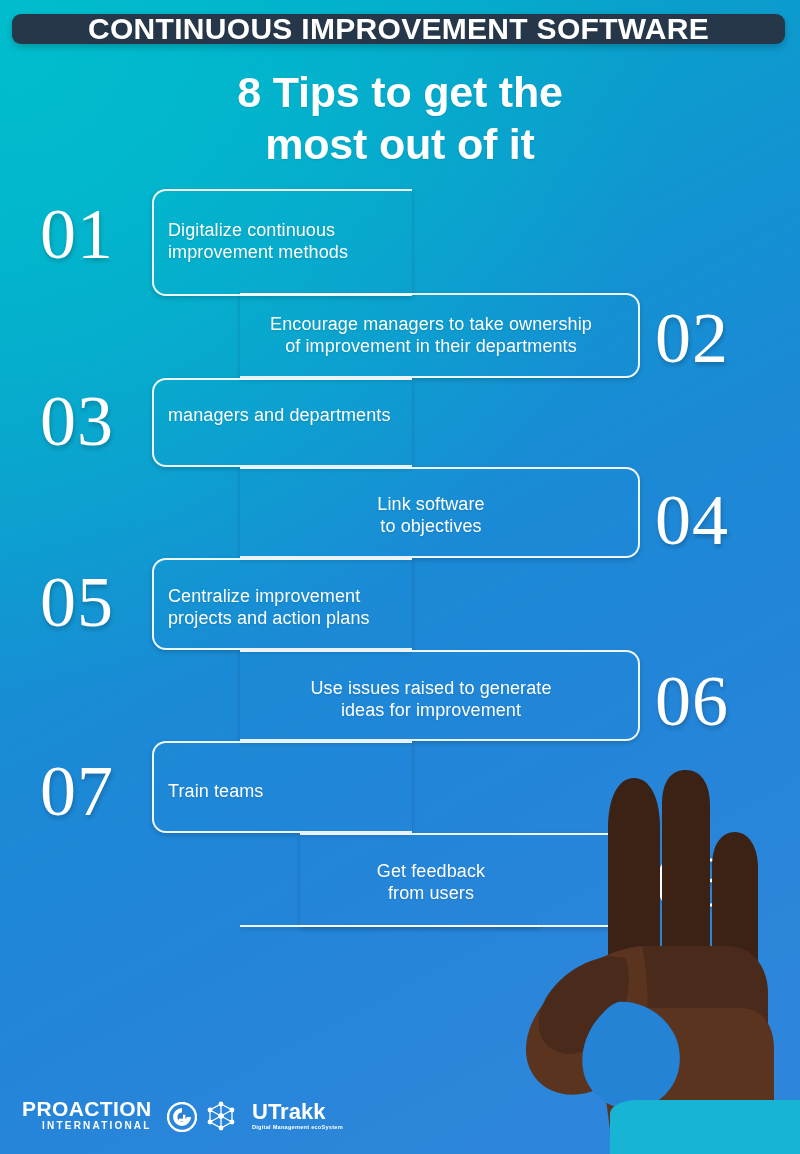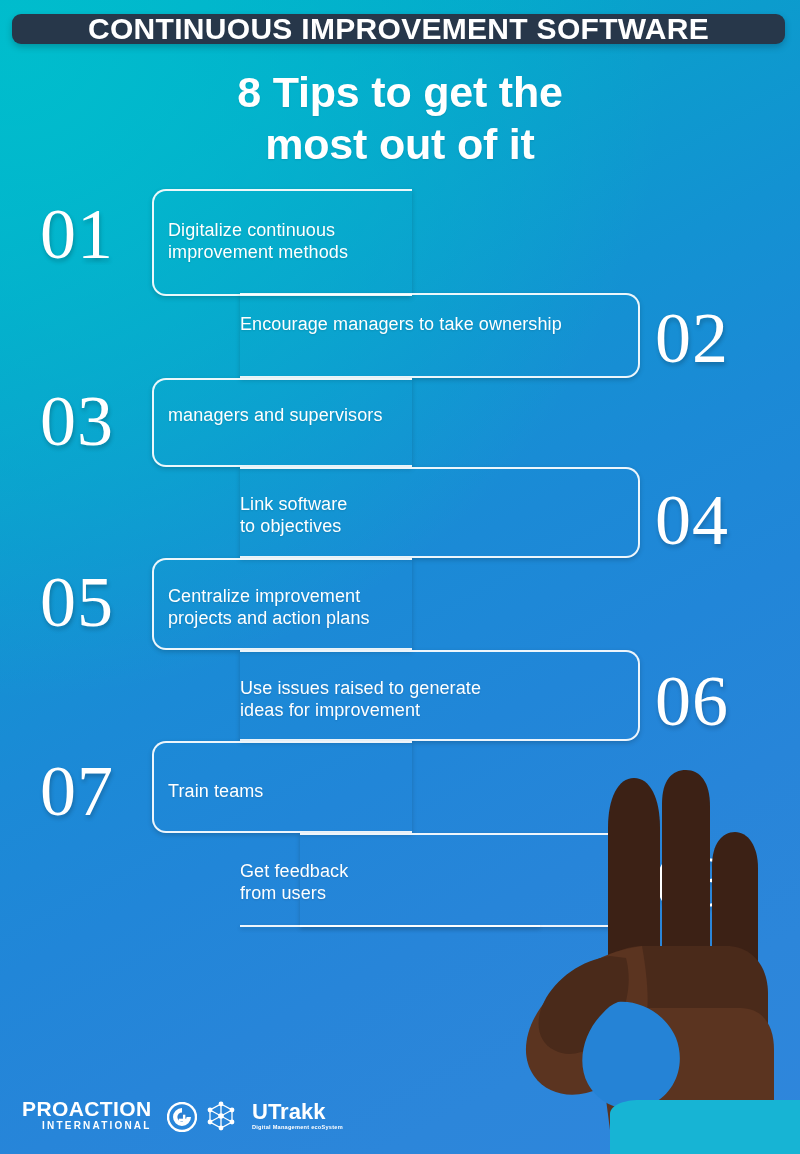--- a/index.html
+++ b/index.html
@@ -88,21 +88,21 @@
 
   .tip-text {
     position:absolute;
     color:#ffffff;
     font-size:18px;
     line-height:22px;
     letter-spacing:0.1px;
     text-shadow:0 1px 2px rgba(0,0,0,0.12);
   }
   .tip-text.left  { text-align:left; }
-  .tip-text.right { text-align:left; }
+  .tip-text.right { text-align:center; }
 
   
   .stroke {
     position:absolute;
     height:2px;
     background:rgba(255,255,255,0.92);
     box-shadow:0 2px 4px rgba(0,0,0,0.18);
   }
 
   
@@ -158,28 +158,29 @@
         <div>Digitalize continuous</div>
         <div>improvement methods</div>
       </div>
     </div>
 
     <div class="tip">
       <div class="tip-num" style="left:655px; top:302px;">02</div>
       <div class="tip-frame open-left" style="left:240px; top:293px; width:400px; height:85px;"></div>
       <div class="tip-text right" style="left:240px; top:313px; width:382px;">
         <div>Encourage managers to take ownership</div>
+        <div>of improvement in their departments</div>
       </div>
     </div>
 
     <div class="tip">
       <div class="tip-num" style="left:40px; top:385px;">03</div>
       <div class="tip-frame open-right" style="left:152px; top:378px; width:260px; height:89px;"></div>
       <div class="tip-text left" style="left:168px; top:404px; width:290px;">
-        <div>managers and supervisors</div>
+        <div>managers and departments</div>
       </div>
     </div>
 
     <div class="tip">
       <div class="tip-num" style="left:655px; top:484px;">04</div>
       <div class="tip-frame open-left" style="left:240px; top:467px; width:400px; height:91px;"></div>
       <div class="tip-text right" style="left:240px; top:493px; width:382px;">
         <div>Link software</div>
         <div>to objectives</div>
       </div>

